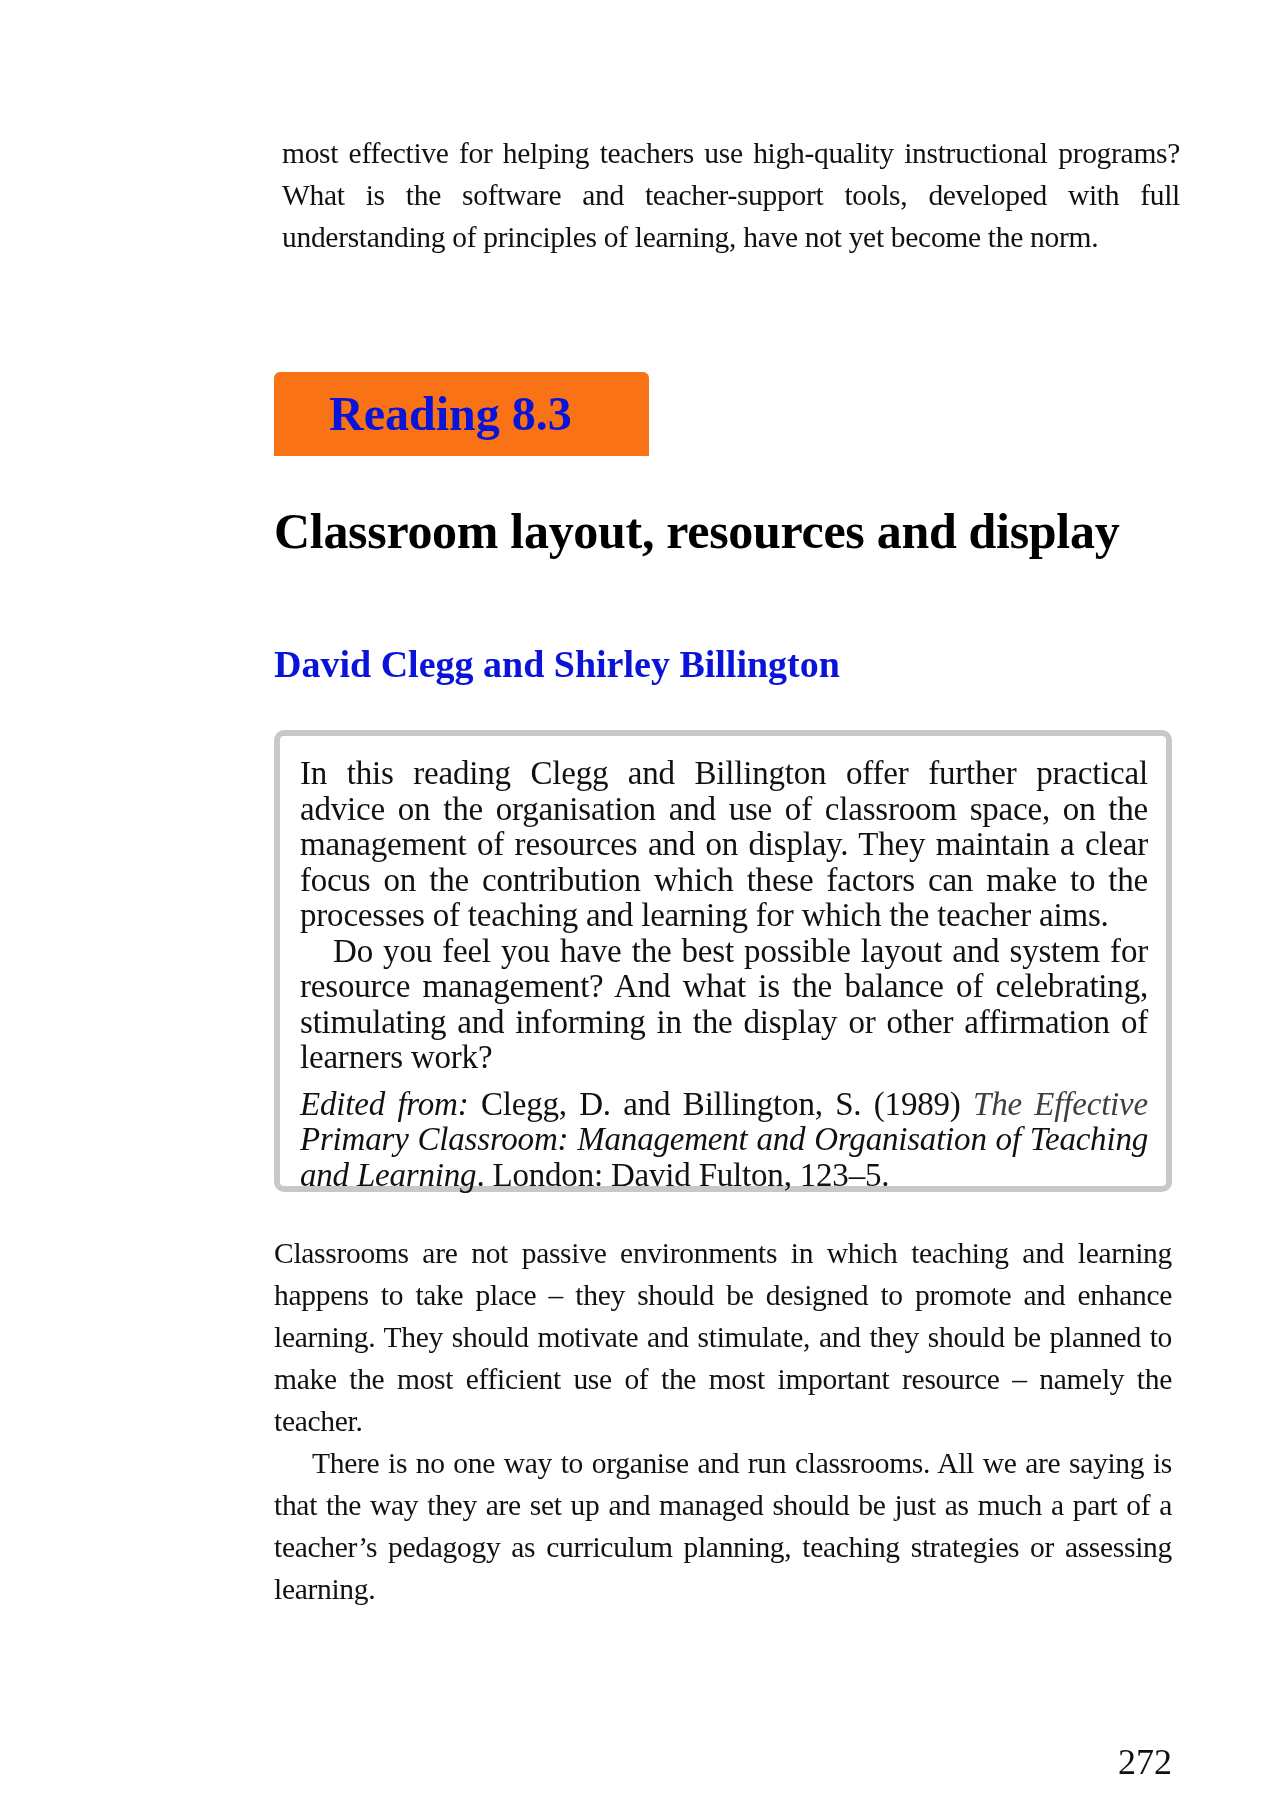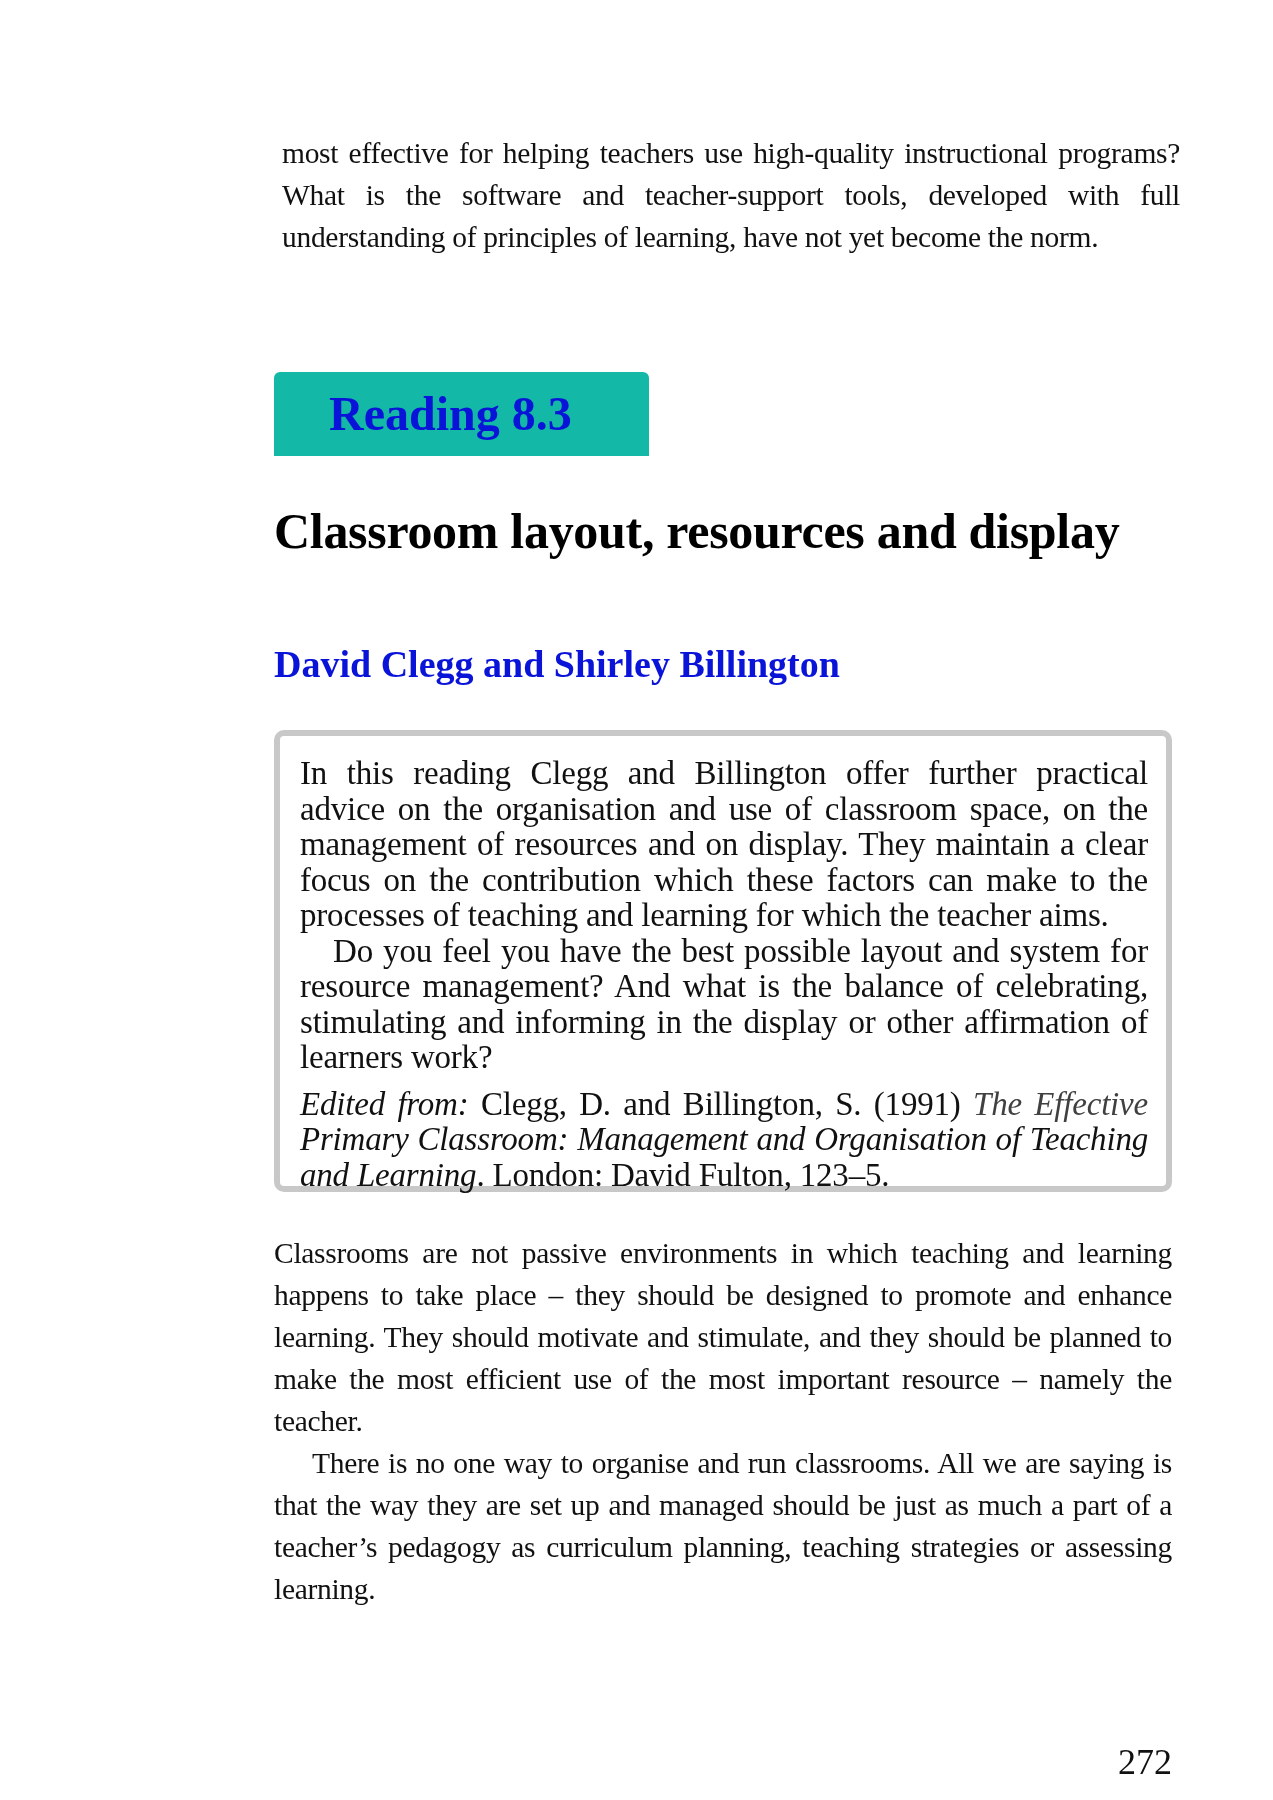--- a/index.html
+++ b/index.html
@@ -8,21 +8,21 @@
     font-family: "Liberation Serif", "DejaVu Serif", serif; color: #111;
   }
   .page { position: absolute; left: 274px; top: 0; width: 898px; }
   .p {
     font-size: 29.5px; line-height: 42px; text-align: justify; margin: 0;
     letter-spacing: -0.3px;
   }
   .intro { position: absolute; top: 108px; left: 8px; width: 898px; margin-top: 24px; }
   .banner {
     position: absolute; top: 372px; left: 0; width: 375px; height: 84px;
-    background: #14b8a6; border-radius: 6px 6px 0 0;
+    background: #f97316; border-radius: 6px 6px 0 0;
   }
   .banner-label {
     position: absolute; left: 55px; top: 14px;
     font-family: "Liberation Serif", serif; font-weight: bold;
     font-size: 48px; line-height: 56px; color: #0a14d8;
   }
   .title {
     position: absolute; top: 500px; left: 0; width: 898px;
     font-family: "Liberation Serif", serif; font-weight: bold;
     font-size: 50px; line-height: 62px; color: #000000; margin: 0;
@@ -65,21 +65,21 @@
   </div>
 
   <h1 class="title">Classroom layout, resources and display</h1>
 
   <h2 class="authors">David Clegg and Shirley Billington</h2>
 
   <div class="abstract-box">
     <div class="box-inner">
       <p class="bp">In this reading Clegg and Billington offer further practical advice on the organisation and use of classroom space, on the management of resources and on display. They maintain a clear focus on the contribution which these factors can make to the processes of teaching and learning for which the teacher aims.</p>
       <p class="bp indent">Do you feel you have the best possible layout and system for resource management? And what is the balance of celebrating, stimulating and informing in the display or other affirmation of learners work?</p>
-      <p class="bp citation"><i>Edited from:</i><span> Clegg, D. and Billington, S. (1991) </span><span class="blue-i">The Effective</span><i> Primary Classroom: Management and Organisation of Teaching and Learning</i><span>. London: David Fulton, 123–5.</span></p>
+      <p class="bp citation"><i>Edited from:</i><span> Clegg, D. and Billington, S. (1989) </span><span class="blue-i">The Effective</span><i> Primary Classroom: Management and Organisation of Teaching and Learning</i><span>. London: David Fulton, 123–5.</span></p>
     </div>
   </div>
 
   <div class="body-text">
     <p class="p">Classrooms are not passive environments in which teaching and learning happens to take place – they should be designed to promote and enhance learning. They should motivate and stimulate, and they should be planned to make the most efficient use of the most important resource – namely the teacher.</p>
     <p class="p indent">There is no one way to organise and run classrooms. All we are saying is that the way they are set up and managed should be just as much a part of a teacher’s pedagogy as curriculum planning, teaching strategies or assessing learning.</p>
   </div>
 
   <p class="page-number">272</p>
 

